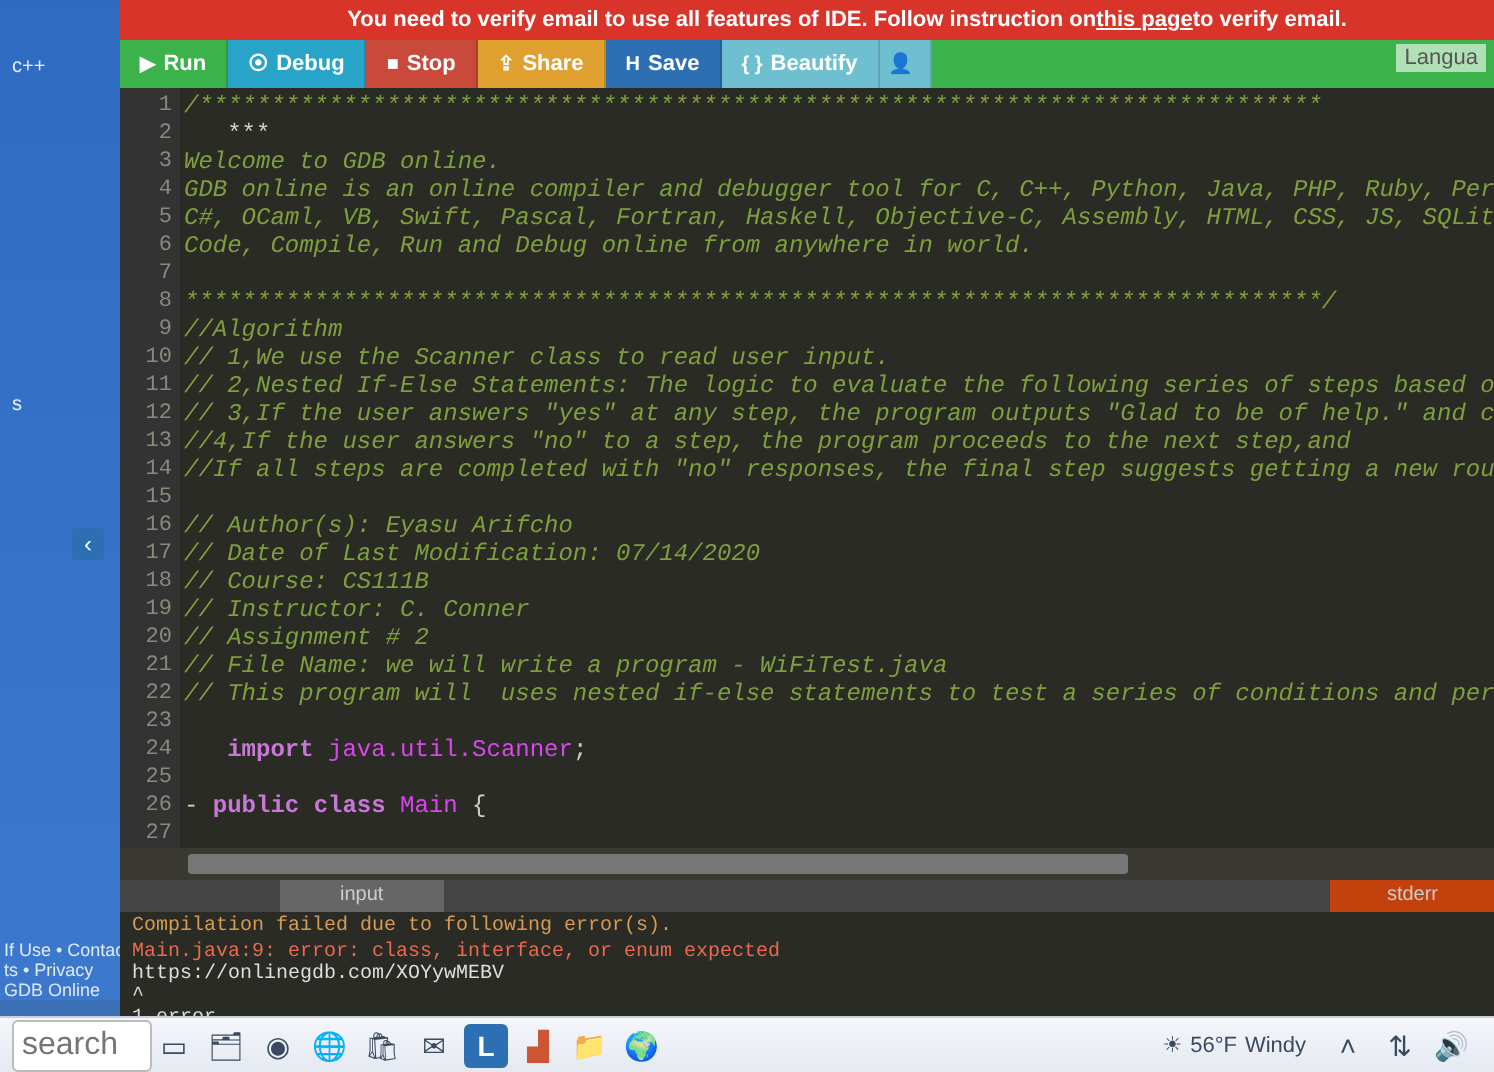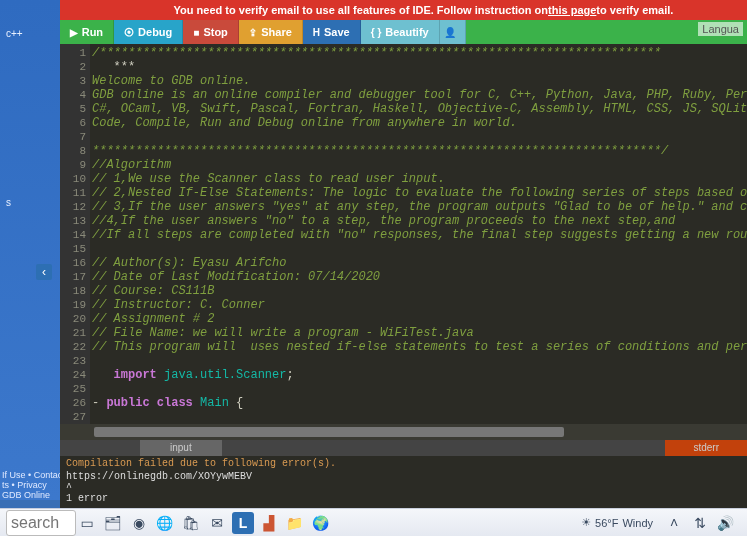--- a/index.html
+++ b/index.html
@@ -62,21 +62,21 @@
     padding: 2px 4px 0 0; font-size: 11px;
   }
   .gutter div { height: 14px; }
   .code {
     position: absolute; left: 32px; right: 0; top: 2px;
     white-space: pre; color: #eab55a;
   }
   .code .line { height: 14px; }
   .c-comment { color: #7f9f3f; font-style: italic; }
   .c-keyword { color: #c977d6; font-weight: bold; }
-  .c-ident   { color: #14b8a6; }
+  .c-ident   { color: #d946ef; }
   .c-plain   { color: #d0cfc0; }
   .hscroll {
     position: absolute; left: 60px; top: 424px; right: 0; height: 16px;
     background: #3a3a33; display: flex; align-items: center;
   }
   .hscroll .thumb {
     position: absolute; left: 34px; height: 10px; width: 470px;
     background: #777; border-radius: 2px;
   }
   .io-tabs {
@@ -208,20 +208,21 @@
 </div>
 
 <div class="io-tabs">
   <div class="spacer"></div>
   <div class="tab sel">input</div>
   <div class="tab-right">stderr</div>
 </div>
 
 <div class="console">
   <div class="head">Compilation failed due to following error(s).</div>
+  <div class="err">Main.java:9: error: class, interface, or enum expected</div>
   <div>https://onlinegdb.com/XOYywMEBV</div>
   <div>^</div>
   <div>1 error</div>
 </div>
 
 <div class="taskbar">
   <input type="text" style="width: 70px; height: 14px; font-size: 16px; padding: 12px 4px; border: 1px solid rgb(187, 187, 187); border-radius: 3px; background: rgb(255, 255, 255);" placeholder="search">
   <div class="ticon">▭</div>
   <div class="ticon">🗂</div>
   <div class="ticon">◉</div>

